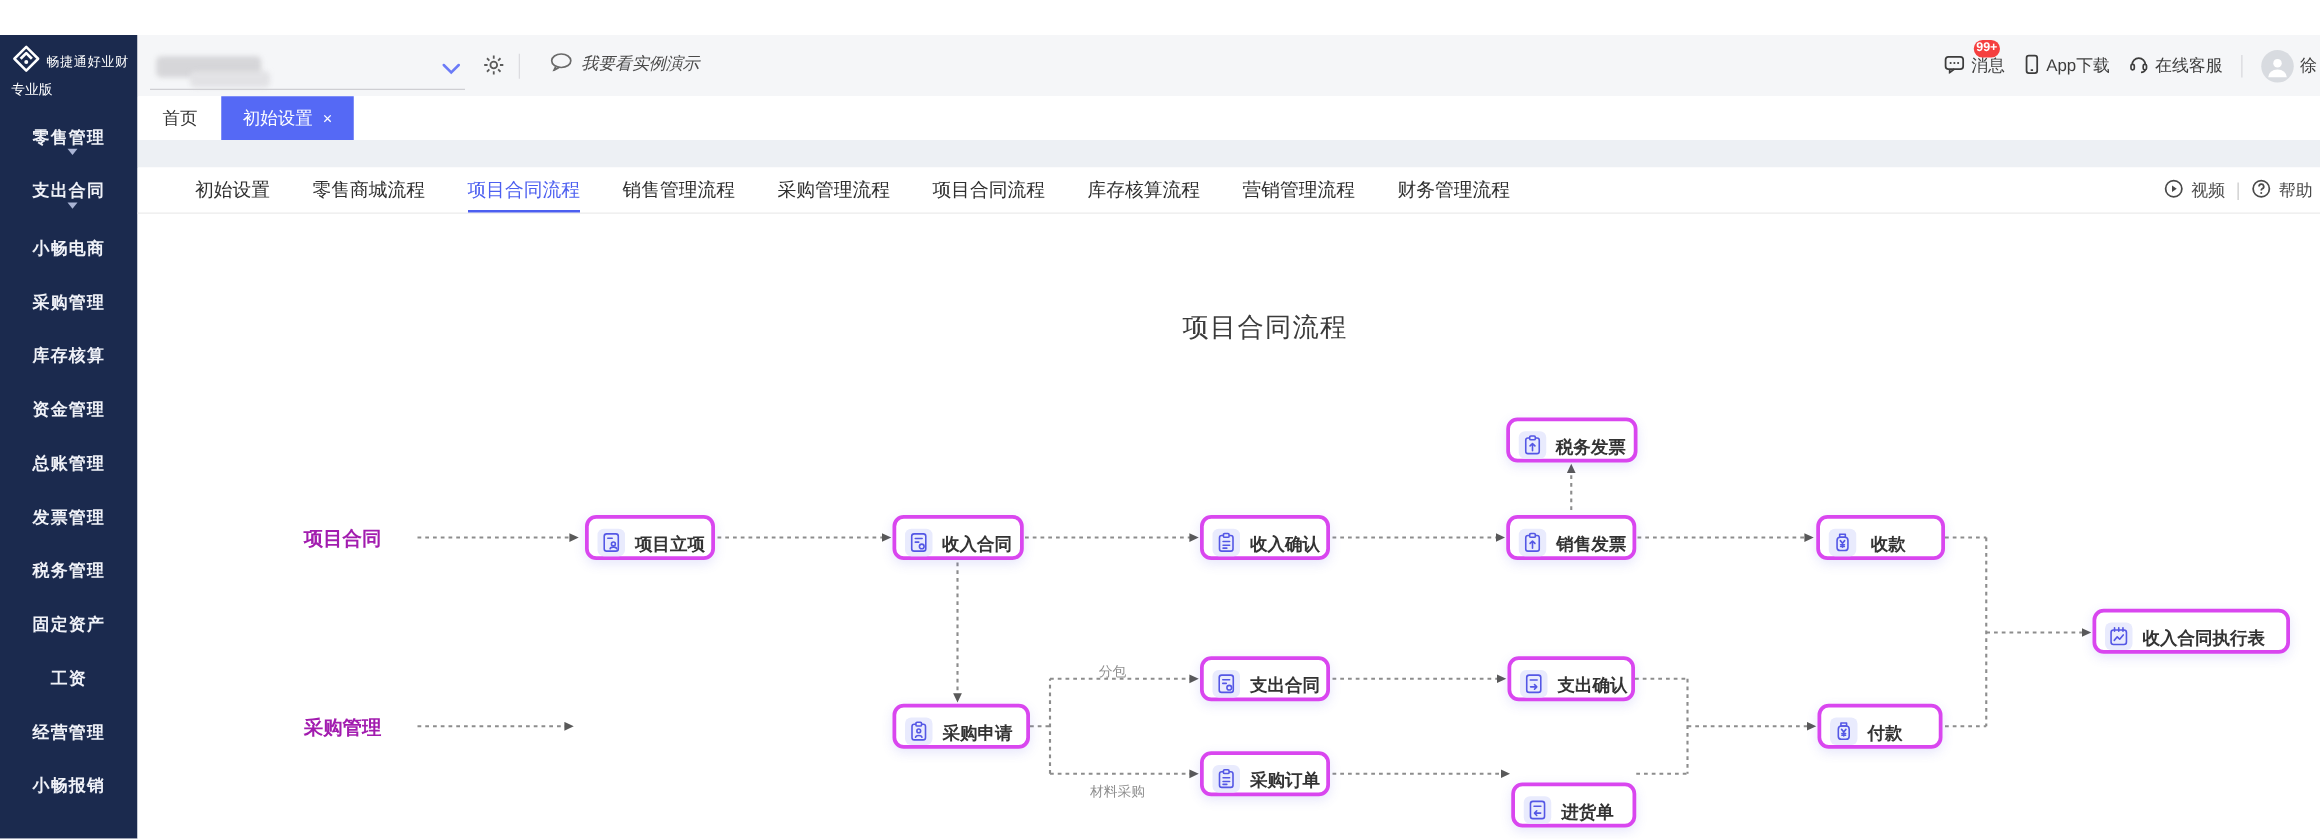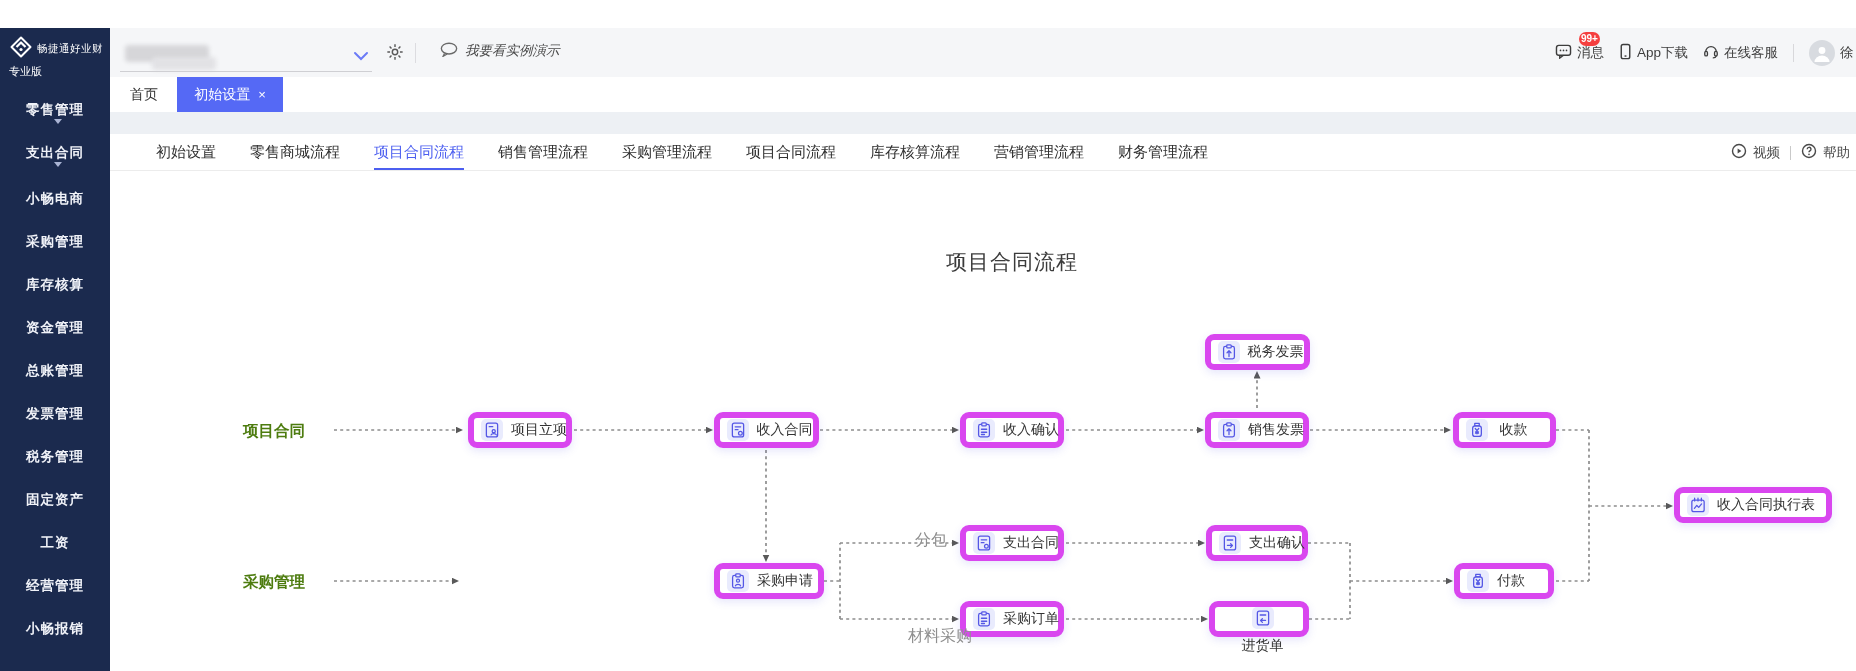--- a/index.html
+++ b/index.html
@@ -44,28 +44,28 @@
   .subtabs{position:absolute;left:0;top:0;width:1746px;height:37px;border-bottom:1px solid #ececec;
            display:flex;align-items:stretch;gap:34px;padding-left:46px;box-sizing:border-box;}
   .subtab{display:flex;align-items:center;font-size:15px;color:#2f2f2f;cursor:pointer;white-space:nowrap;}
   .subtab.active{color:#4c5ff0;box-shadow:inset 0 -2px 0 #4c5ff0;}
   .tools{position:absolute;right:6px;top:0;height:37px;display:flex;align-items:center;gap:6px;color:#4a4a4a;font-size:13.5px;}
   .tooldiv{width:1px;height:14px;background:#c9c9c9;margin:0 4px;}
   .flow-title{position:absolute;left:1012px;top:234px;transform:translateX(-50%);font-size:21px;color:#3b3b3b;
               font-weight:500;letter-spacing:1px;white-space:nowrap;}
   
   .edges{position:absolute;left:0;top:0;width:1856px;height:671px;pointer-events:none;}
-  .fnode{position:absolute;height:36px;background:#fff;border:6px solid #d946ef;border-radius:9px;
-         box-shadow:0 3px 9px rgba(84,89,230,.15);display:flex;align-items:center;gap:8px;
-         padding-left:7px;box-sizing:border-box;cursor:pointer;}
+  .fnode{position:absolute;height:36px;background:#fff;border:3px solid #d946ef;border-radius:9px;
+         box-shadow:0 3px 9px rgba(84,89,230,.15);display:flex;align-items:flex-end;gap:8px;
+         padding-left:7px;box-sizing:border-box;cursor:pointer;font-weight:bold;}
   .fnode .ficon{width:22px;height:22px;border-radius:5px;background:#e9ebfd;display:flex;
                 align-items:center;justify-content:center;flex:0 0 22px;}
   .fnode .flabel{font-size:14px;color:#333;white-space:nowrap;}
-  .rowlabel{position:absolute;font-size:15.5px;font-weight:bold;color:#4d7c0f;white-space:nowrap;}
-  .branchlabel{position:absolute;font-size:16px;color:#8f8f8f;white-space:nowrap;margin-left:36px;}
+  .rowlabel{position:absolute;font-size:15.5px;font-weight:bold;color:#a21caf;white-space:nowrap;}
+  .branchlabel{position:absolute;font-size:11px;color:#8f8f8f;white-space:nowrap;}
 </style>
 </head>
 <body>
 
 <div class="page">
 
   <div class="topstrip"></div>
 
   <aside class="sidebar">
     <div class="logo-row">
@@ -368,21 +368,21 @@
       <div class="fnode" style="left: 960px; top: 601px; width: 104px;">
         <span class="ficon">
           <svg width="18" height="18" viewBox="0 0 24 24" fill="none" stroke="#5457e5" stroke-width="1.7" stroke-linecap="round" stroke-linejoin="round">
             <rect x="4.8" y="4.6" width="14.4" height="16.6" rx="2.4"></rect>
             <rect x="9" y="2.4" width="6" height="4" rx="1.2" fill="#e9ebfd"></rect>
             <path d="M8.6 11 h7 M8.6 15 h7 M8.6 18 h4"></path>
           </svg>
         </span>
         <span class="flabel">采购订单</span>
       </div>
-      <div class="fnode" style="left: 1209px; top: 601px; width: 100px; flex-direction: column;">
+      <div class="fnode" style="left: 1209px; top: 626px; width: 100px;">
         <span class="ficon">
           <svg width="18" height="18" viewBox="0 0 24 24" fill="none" stroke="#5457e5" stroke-width="1.7" stroke-linecap="round" stroke-linejoin="round">
             <rect x="4.5" y="2.8" width="15" height="18.4" rx="2.6"></rect>
             <path d="M8.3 8 H15.6 M15.4 15.3 H9 M11.2 12.8 L8.8 15.3 L11.2 17.8"></path>
           </svg>
         </span>
         <span class="flabel">进货单</span>
       </div>
       <div class="fnode" style="left: 1454px; top: 563px; width: 100px;">
         <span class="ficon">

